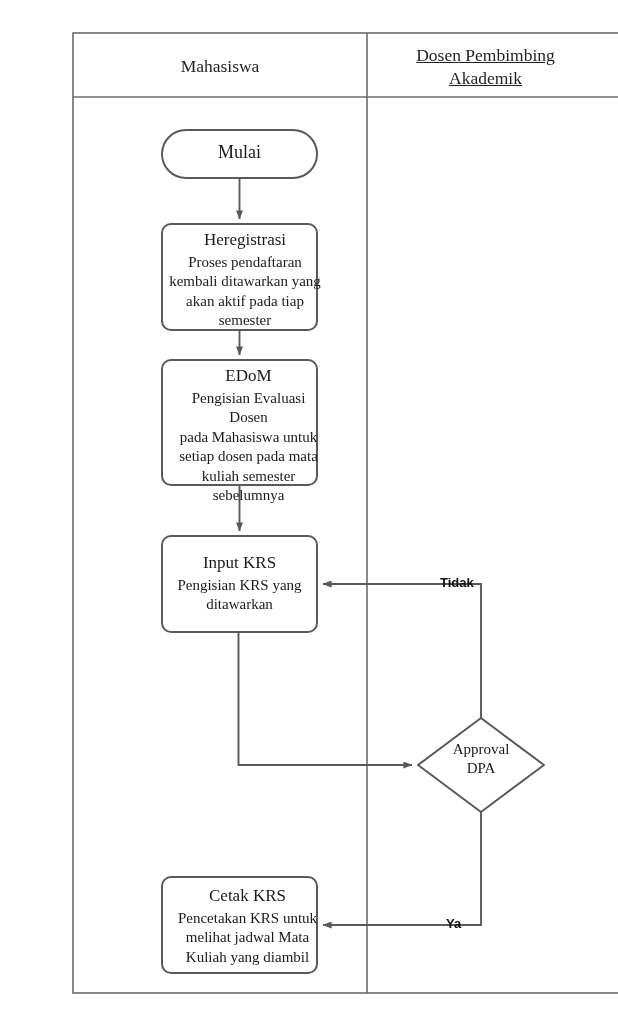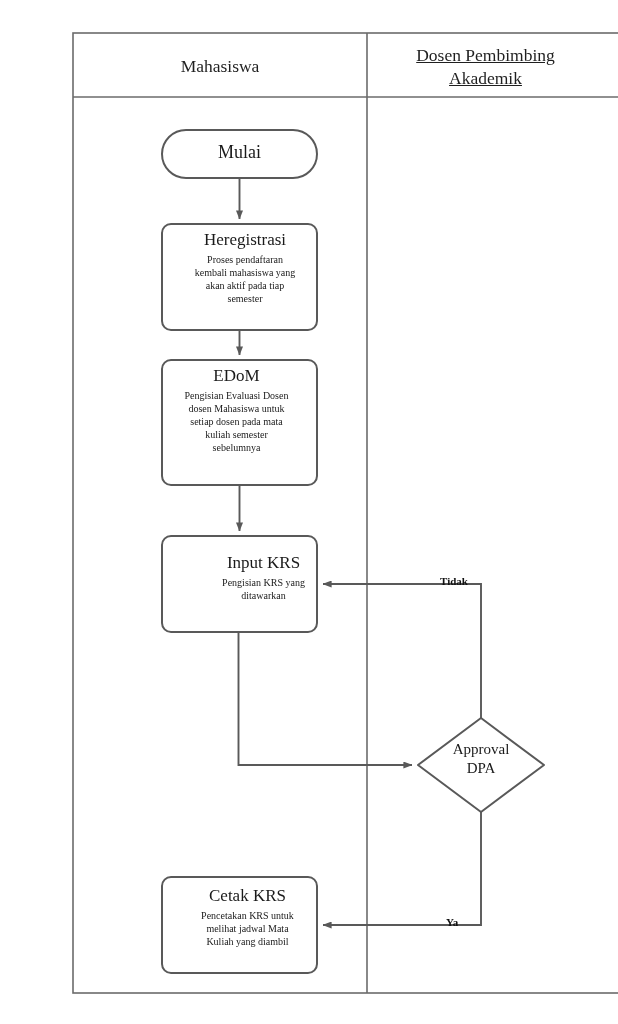--- a/index.html
+++ b/index.html
@@ -41,31 +41,31 @@
     color: #1a1a1a;
     font-family: "Liberation Serif", "DejaVu Serif", serif;
   }
   .node-title {
     font-size: 17px;
     line-height: 1.22;
     display: block;
     white-space: nowrap;
   }
   .node-desc {
-    font-size: 10px;
+    font-size: 15px;
     line-height: 1.30;
     display: block;
     margin-top: 2px;
   }
   .edge-label {
     position: absolute;
-    font-size: 11px;
+    font-size: 13px;
     font-weight: bold;
     color: #111111;
-    font-family: Liberation Serif, serif;
+    font-family: Liberation Sans, sans-serif;
     white-space: nowrap;
   }
   .stadium-label {
     font-size: 18px;
   }
   .diamond-label {
     font-size: 15px;
     line-height: 1.25;
   }
 </style>
@@ -114,38 +114,38 @@
   </div>
 
   <div class="node-label" style="left:122px; top:142px; width:155px;">
     <span class="node-title stadium-label">Mulai</span>
   </div>
 
   <div class="node-label" style="left:122px; top:230px; width:166px;">
     <span class="node-title">Heregistrasi</span>
     <span class="node-desc">
       <span>Proses pendaftaran</span><br>
-      <span>kembali mahasiswa yang</span><br>
+      <span>kembali ditawarkan yang</span><br>
       <span>akan aktif pada tiap</span><br>
       <span>semester</span>
     </span>
   </div>
 
-  <div class="node-label" style="left:122px; top:366px; width:149px;">
+  <div class="node-label" style="left:122px; top:366px; width:149px;padding-left:12px;">
     <span class="node-title">EDoM</span>
     <span class="node-desc">
       <span>Pengisian Evaluasi Dosen</span><br>
-      <span>dosen Mahasiswa untuk</span><br>
+      <span>pada Mahasiswa untuk</span><br>
       <span>setiap dosen pada mata</span><br>
       <span>kuliah semester</span><br>
       <span>sebelumnya</span>
     </span>
   </div>
 
-  <div class="node-label" style="left:110px; top:553px; width:155px;padding-left:36px;">
+  <div class="node-label" style="left:122px; top:553px; width:155px;">
     <span class="node-title">Input KRS</span>
     <span class="node-desc">
       <span>Pengisian KRS yang</span><br>
       <span>ditawarkan</span>
     </span>
   </div>
 
   <div class="node-label" style="left:378px; top:740px; width:126px;text-align:center;">
     <span class="node-title diamond-label">Approval</span>
     <span class="node-title diamond-label">DPA</span>

